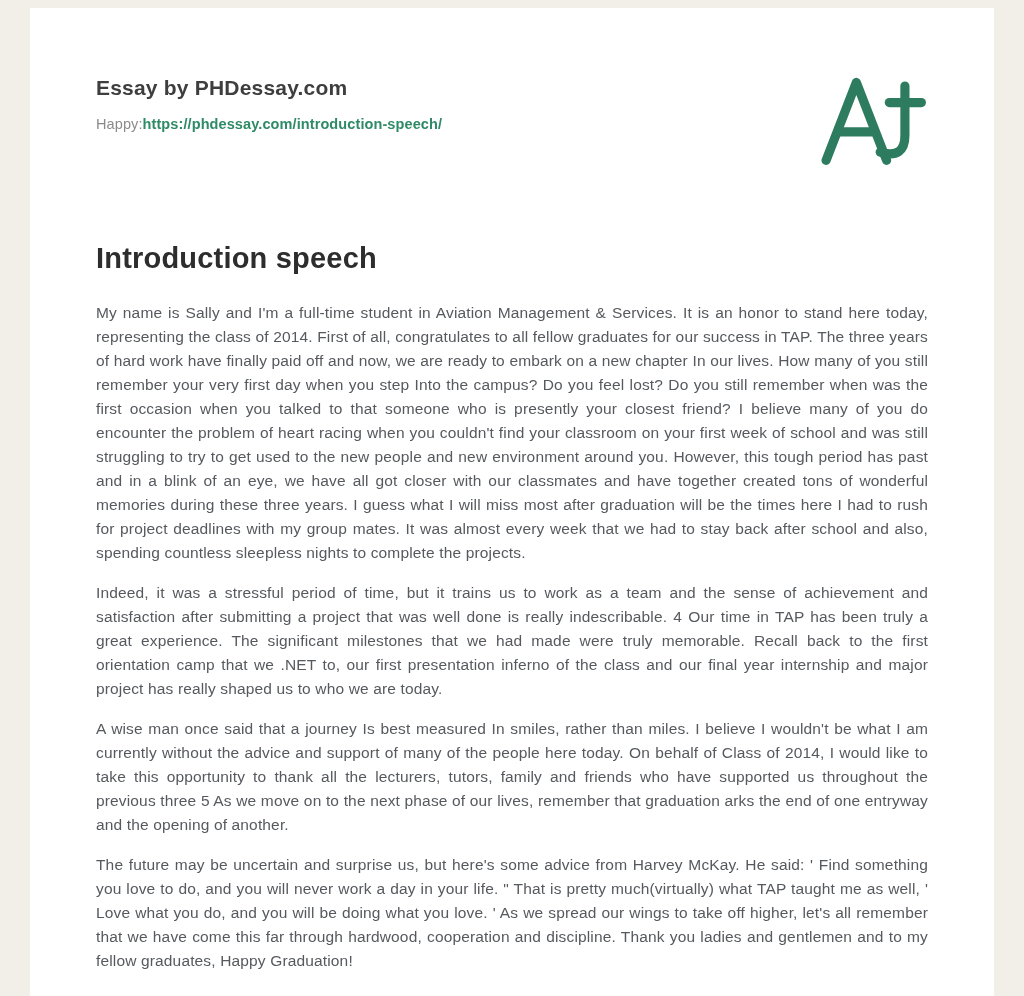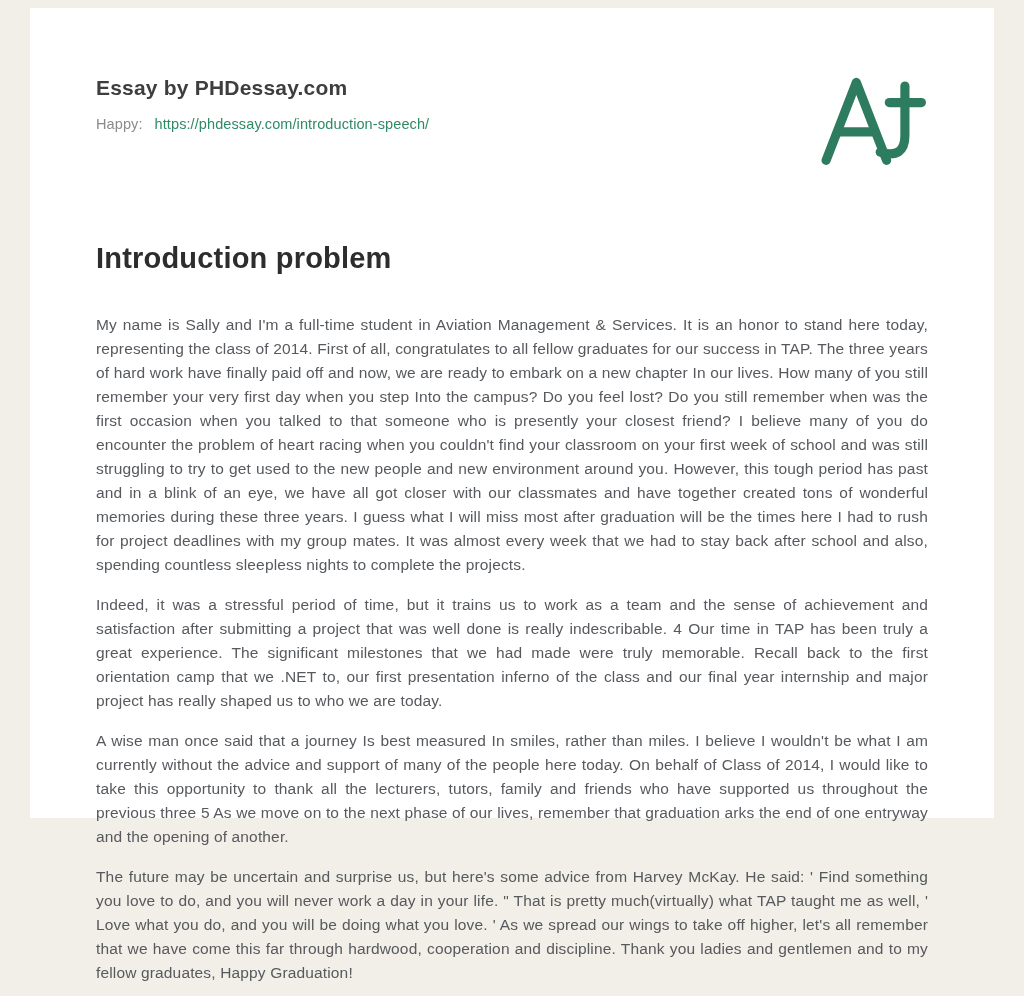--- a/index.html
+++ b/index.html
@@ -8,21 +8,21 @@
     width: 1024px;
     height: 996px;
     font-family: "Liberation Sans", sans-serif;
     background: var(--background, #f2efe8);
     overflow: hidden;
   }
 
   .page {
     position: relative;
     width: 1024px;
-    height: 818px;
+    height: 996px;
   }
 
   .card {
     position: absolute;
     left: 30px;
     right: 30px;
     top: 8px;
     bottom: 0;
     background: var(--card, #ffffff);
     padding: 68px 66px 40px 66px;
@@ -44,21 +44,22 @@
   .source-line {
     margin-top: 16px;
     font-size: 14.5px;
     color: var(--muted-text, #8b8b8b);
     letter-spacing: 0.1px;
   }
 
   .source-link {
     color: var(--accent, #2f8a66);
     text-decoration: none;
-    margin-left: 12px;
+    margin-left: 0;
+    font-weight: bold;
   }
 
   .logo {
     width: 110px;
     height: 92px;
     color: var(--logo, #2e7c5f);
     margin-right: 2px;
     margin-top: -2px;
     flex: 0 0 auto;
   }
@@ -66,21 +67,21 @@
 
   .title {
     margin-top: 76px;
     font-size: 29px;
     font-weight: 700;
     color: var(--title-text, #2d2d2d);
     letter-spacing: 0.2px;
   }
 
   .essay-body {
-    margin-top: 38px;
+    margin-top: 26px;
   }
 
   .essay-body p {
     font-size: 15.5px;
     line-height: 24px;
     color: var(--body-text, #56595d);
     text-align: justify;
     letter-spacing: 0.15px;
     margin-bottom: 16px;
   }
@@ -104,21 +105,21 @@
           <g stroke="currentColor" stroke-width="10" stroke-linecap="round" stroke-linejoin="round">
             <path d="M11 94 L44 9 L77 94"></path>
             <path d="M25 63 L63 63"></path>
             <path d="M97 13 L97 67 Q97 93 70 85"></path>
             <path d="M80 31 L115 31"></path>
           </g>
         </svg>
       </div>
     </div>
 
-    <h1 class="title">Introduction problem</h1>
+    <h1 class="title">Introduction speech</h1>
 
     <div class="essay-body">
       <p>My name is Sally and I'm a full-time student in Aviation Management &amp; Services. It is an honor to stand here today, representing the class of 2014. First of all, congratulates to all fellow graduates for our success in TAP. The three years of hard work have finally paid off and now, we are ready to embark on a new chapter In our lives. How many of you still remember your very first day when you step Into the campus? Do you feel lost? Do you still remember when was the first occasion when you talked to that someone who is presently your closest friend? I believe many of you do encounter the problem of heart racing when you couldn't find your classroom on your first week of school and was still struggling to try to get used to the new people and new environment around you. However, this tough period has past and in a blink of an eye, we have all got closer with our classmates and have together created tons of wonderful memories during these three years. I guess what I will miss most after graduation will be the times here I had to rush for project deadlines with my group mates. It was almost every week that we had to stay back after school and also, spending countless sleepless nights to complete the projects.</p>
       <p>Indeed, it was a stressful period of time, but it trains us to work as a team and the sense of achievement and satisfaction after submitting a project that was well done is really indescribable. 4 Our time in TAP has been truly a great experience. The significant milestones that we had made were truly memorable. Recall back to the first orientation camp that we .NET to, our first presentation inferno of the class and our final year internship and major project has really shaped us to who we are today.</p>
       <p>A wise man once said that a journey Is best measured In smiles, rather than miles. I believe I wouldn't be what I am currently without the advice and support of many of the people here today. On behalf of Class of 2014, I would like to take this opportunity to thank all the lecturers, tutors, family and friends who have supported us throughout the previous three 5 As we move on to the next phase of our lives, remember that graduation arks the end of one entryway and the opening of another.</p>
       <p>The future may be uncertain and surprise us, but here's some advice from Harvey McKay. He said: ' Find something you love to do, and you will never work a day in your life. " That is pretty much(virtually) what TAP taught me as well, ' Love what you do, and you will be doing what you love. ' As we spread our wings to take off higher, let's all remember that we have come this far through hardwood, cooperation and discipline. Thank you ladies and gentlemen and to my fellow graduates, Happy Graduation!</p>
     </div>
 
   </div>
 </div>

